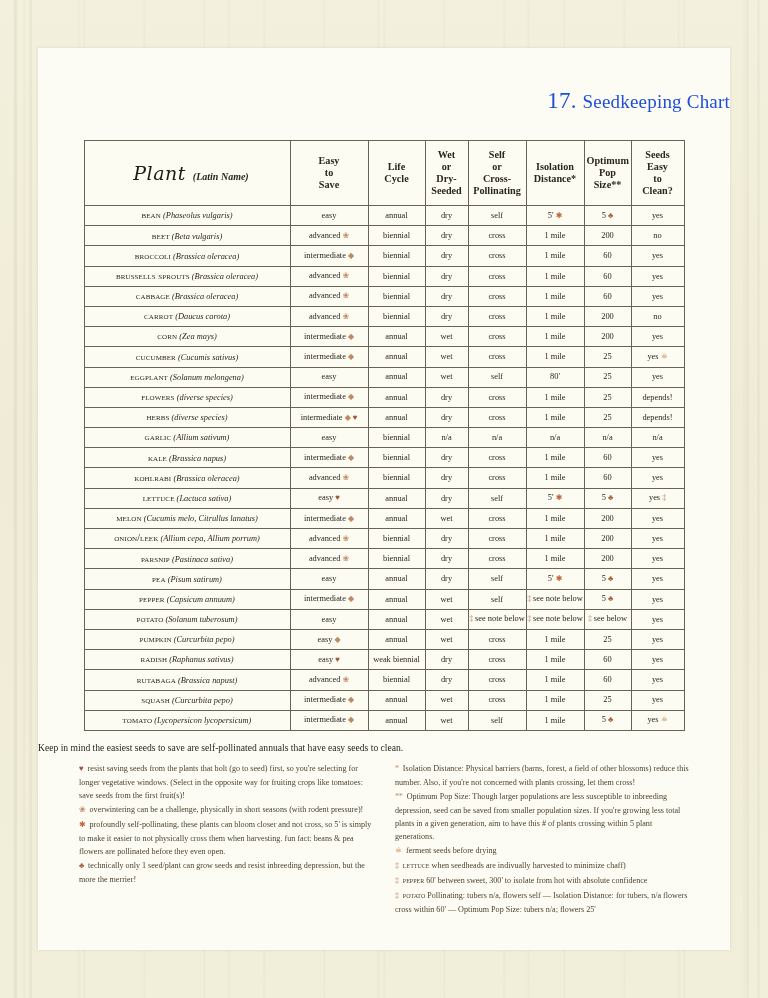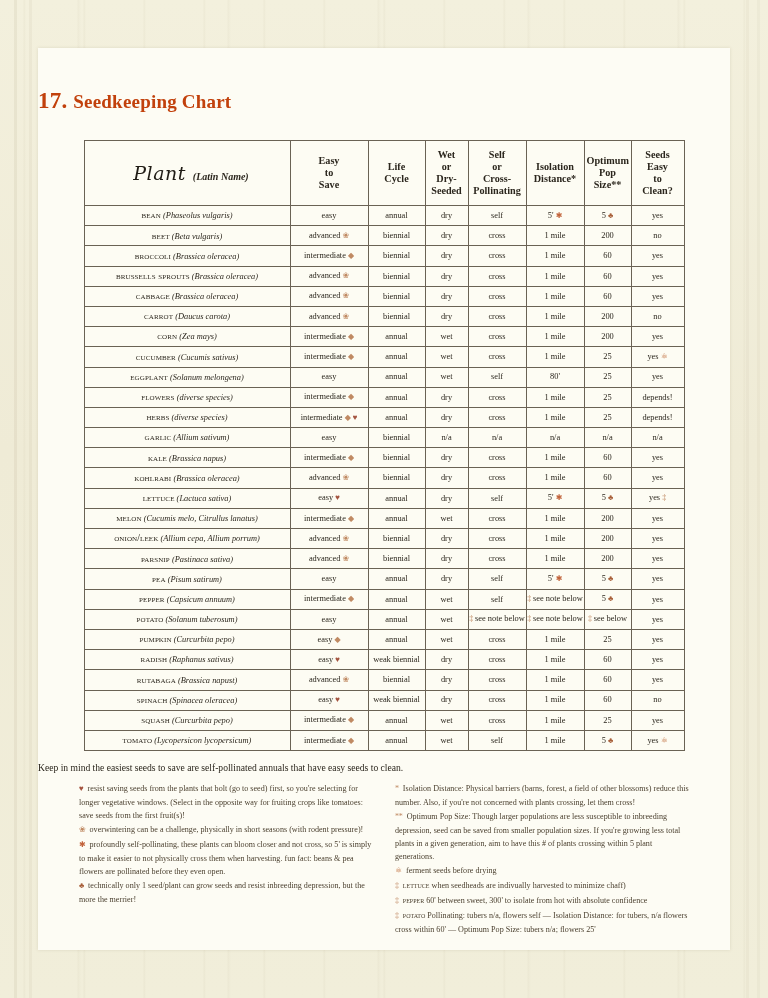--- a/index.html
+++ b/index.html
@@ -44,25 +44,25 @@
   .page {
     position: absolute;
     left: 38px;
     top: 48px;
     width: 692px;
     height: 902px;
     background: #fdfcf4;
     box-shadow: 0 0 3px rgba(120,110,80,0.18);
   }
   .title {
-    text-align: left;
+    text-align: right;
     margin-top: 40px;
     font-size: 23px;
-    font-weight: bold;
-    color: #c2410c;
+    font-weight: normal;
+    color: #1d4ed8;
     letter-spacing: 0.2px;
     font-family: "Liberation Serif", serif;
   }
   .title .smallcaps {
     font-size: 19px;
   }
   table.chart {
     border-collapse: collapse;
     margin: 26px auto 0 auto;
     width: 600px;
@@ -436,30 +436,20 @@
           <td class="plant-cell"><span class="cname">Rutabaga</span> <span class="lname">(Brassica napust)</span></td>
           <td>advanced <span class="sym sym-rose">❀</span></td>
           <td>biennial</td>
           <td>dry</td>
           <td>cross</td>
           <td>1 mile</td>
           <td>60</td>
           <td>yes</td>
         </tr>
         <tr>
-          <td class="plant-cell"><span class="cname">Spinach</span> <span class="lname">(Spinacea oleracea)</span></td>
-          <td>easy <span class="sym sym-heart">♥</span></td>
-          <td>weak biennial</td>
-          <td>dry</td>
-          <td>cross</td>
-          <td>1 mile</td>
-          <td>60</td>
-          <td>no</td>
-        </tr>
-        <tr>
           <td class="plant-cell"><span class="cname">Squash</span> <span class="lname">(Curcurbita pepo)</span></td>
           <td>intermediate <span class="sym sym-rose">◆</span></td>
           <td>annual</td>
           <td>wet</td>
           <td>cross</td>
           <td>1 mile</td>
           <td>25</td>
           <td>yes</td>
         </tr>
         <tr>

